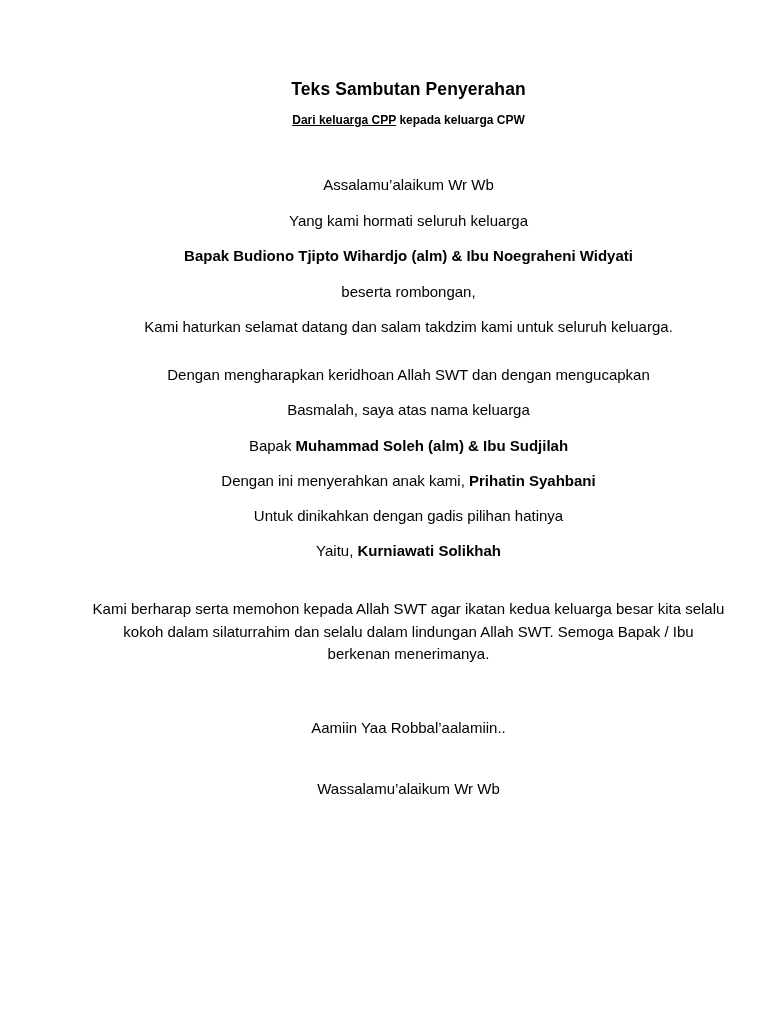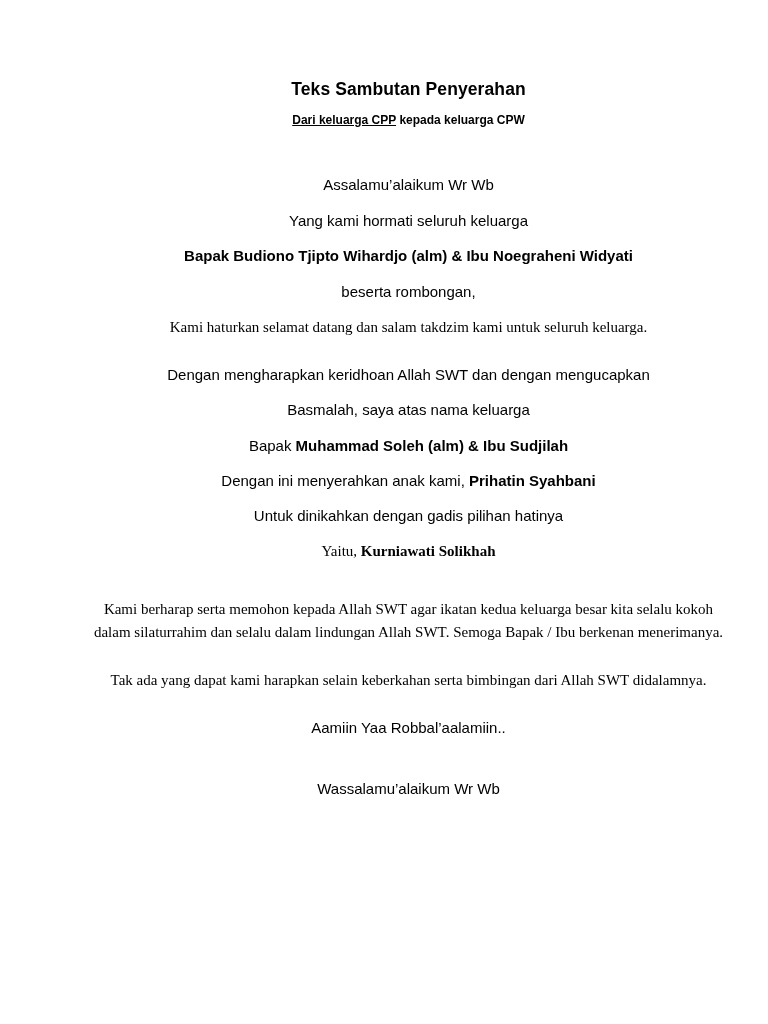--- a/index.html
+++ b/index.html
@@ -51,21 +51,20 @@
   .para b {
     font-weight: bold;
   }
   .spacer-md { height: 26px; }
   .spacer-lg { height: 36px; }
   .block {
     margin: 0;
   }
   .block .para:last-child {
     margin-bottom: 0;
-    font-family: Liberation Serif, serif;
   }
   .multiline {
     white-space: normal;
   }
 </style>
 </head>
 <body>
 
 <div class="page">
 
@@ -94,21 +93,20 @@
 
   <div class="spacer-lg"></div>
 
   <div class="block">
     <p class="para multiline">Kami berharap serta memohon kepada Allah SWT agar ikatan kedua keluarga besar kita selalu kokoh dalam silaturrahim dan selalu dalam lindungan Allah SWT. Semoga Bapak / Ibu berkenan menerimanya.</p>
   </div>
 
   <div class="spacer-md"></div>
 
   <div class="block">
-    <p class="para multiline">Tak ada yang dapat kami harapkan selain keberkahan serta bimbingan dari Allah SWT didalamnya.</p>
   </div>
 
   <div class="spacer-md"></div>
 
   <p class="para">Aamiin Yaa Robbal’aalamiin..</p>
 
   <div class="spacer-md"></div>
 
   <p class="para">Wassalamu’alaikum Wr Wb</p>
 

